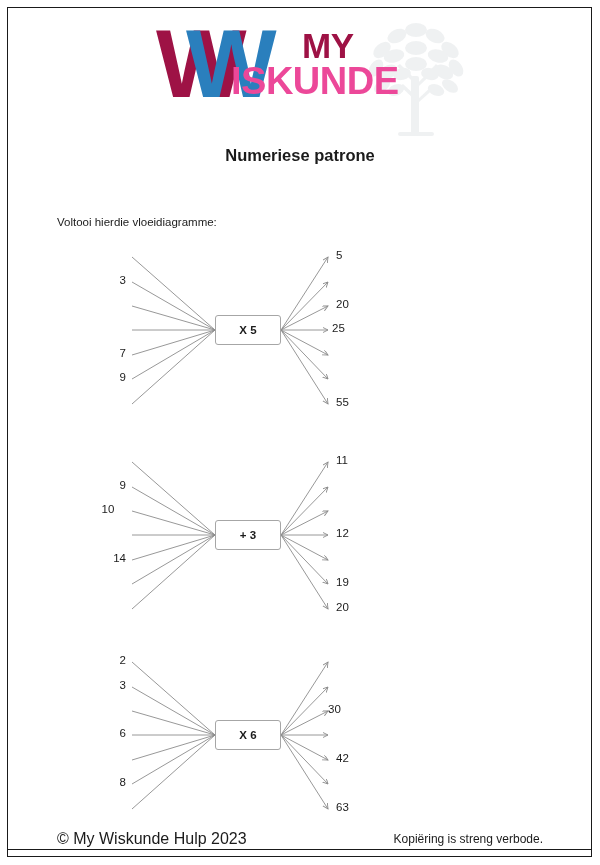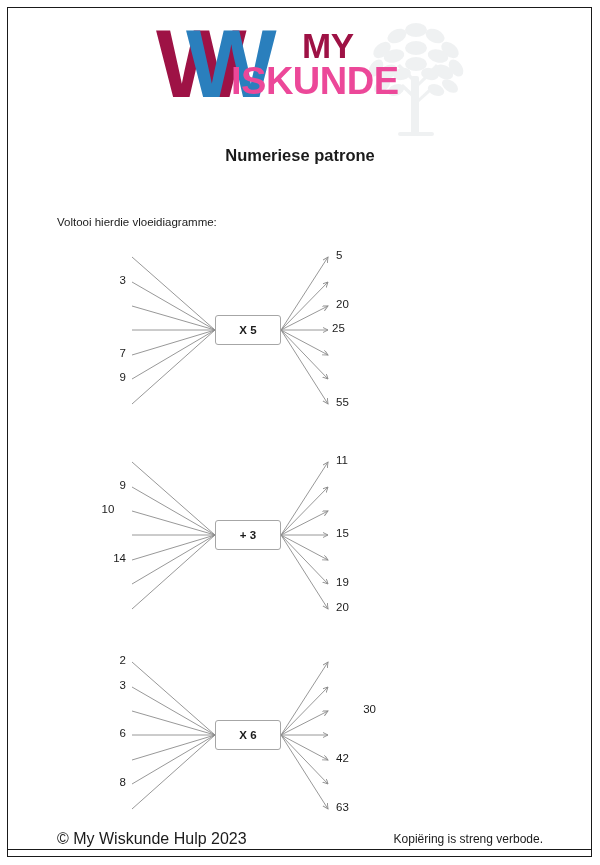--- a/index.html
+++ b/index.html
@@ -296,21 +296,21 @@
         <line x1="161" y1="90" x2="208" y2="164" stroke="#8c8c8c" stroke-width="0.9" marker-end="url(#arw1)"></line>
       </svg>
       <div class="op-box" style="left: 95px; top: 75px;">+ 3</div>
       <div class="num in" style="left: -30px; top: 9px; width: 36px;"></div>
       <div class="num out" style="left: 216px; top: 9px; width: 40px;">11</div>
       <div class="num in" style="left: -30px; top: 34px; width: 36px;">9</div>
       <div class="num out" style="left: 216px; top: 34px; width: 40px;"></div>
       <div class="num in" style="left: -30px; top: 58px; width: 36px; text-align: center;">10</div>
       <div class="num out" style="left: 216px; top: 58px; width: 40px;"></div>
       <div class="num in" style="left: -30px; top: 82px; width: 36px;"></div>
-      <div class="num out" style="left: 216px; top: 82px; width: 40px;">15</div>
+      <div class="num out" style="left: 216px; top: 82px; width: 40px;">12</div>
       <div class="num in" style="left: -30px; top: 107px; width: 36px;">14</div>
       <div class="num out" style="left: 216px; top: 107px; width: 40px;"></div>
       <div class="num in" style="left: -30px; top: 131px; width: 36px;"></div>
       <div class="num out" style="left: 216px; top: 131px; width: 40px;">19</div>
       <div class="num in" style="left: -30px; top: 156px; width: 36px;"></div>
       <div class="num out" style="left: 216px; top: 156px; width: 40px;">20</div>
     </div>
   <div class="flow" id="flow-2" style="top:645px;">
       <svg width="300" height="180">
         <defs>
@@ -332,21 +332,21 @@
         <line x1="161" y1="90" x2="208" y2="139" stroke="#8c8c8c" stroke-width="0.9" marker-end="url(#arw2)"></line>
         <line x1="12" y1="164" x2="95" y2="90" stroke="#8c8c8c" stroke-width="0.9"></line>
         <line x1="161" y1="90" x2="208" y2="164" stroke="#8c8c8c" stroke-width="0.9" marker-end="url(#arw2)"></line>
       </svg>
       <div class="op-box" style="left: 95px; top: 75px;">X 6</div>
       <div class="num in" style="left: -30px; top: 9px; width: 36px;">2</div>
       <div class="num out" style="left: 216px; top: 9px; width: 40px;"></div>
       <div class="num in" style="left: -30px; top: 34px; width: 36px;">3</div>
       <div class="num out" style="left: 216px; top: 34px; width: 40px;"></div>
       <div class="num in" style="left: -30px; top: 58px; width: 36px;"></div>
-      <div class="num out" style="left: 216px; top: 58px; width: 40px; text-align: right;">30</div>
+      <div class="num out" style="left: 208px; top: 58px; width: 40px;">30</div>
       <div class="num in" style="left: -30px; top: 82px; width: 36px;">6</div>
       <div class="num out" style="left: 216px; top: 82px; width: 40px;"></div>
       <div class="num in" style="left: -30px; top: 107px; width: 36px;"></div>
       <div class="num out" style="left: 216px; top: 107px; width: 40px;">42</div>
       <div class="num in" style="left: -30px; top: 131px; width: 36px;">8</div>
       <div class="num out" style="left: 216px; top: 131px; width: 40px;"></div>
       <div class="num in" style="left: -30px; top: 156px; width: 36px;"></div>
       <div class="num out" style="left: 216px; top: 156px; width: 40px;">63</div>
     </div>
 

